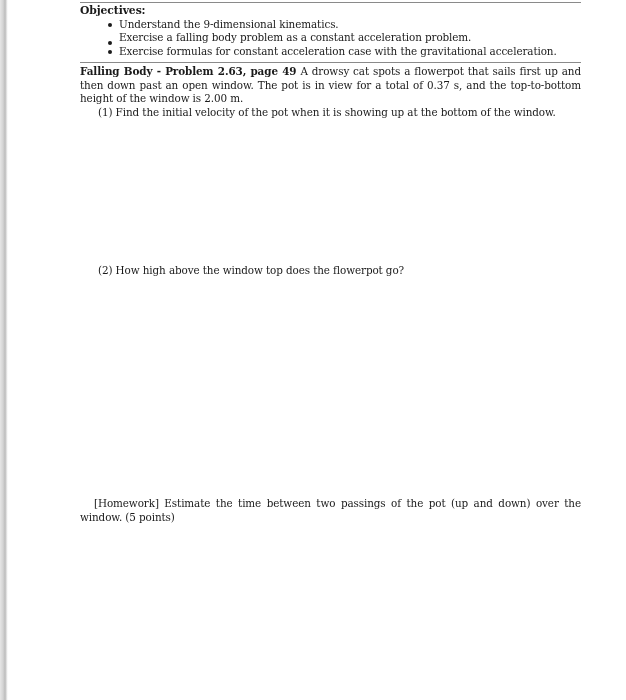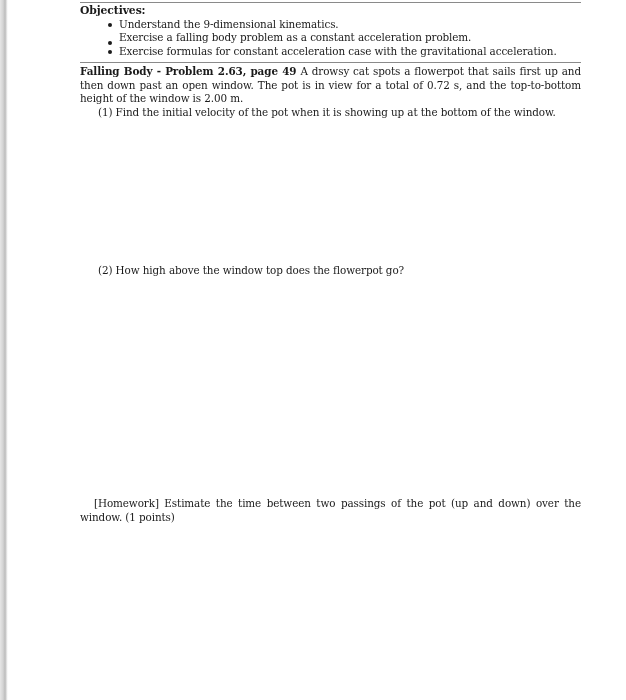--- a/index.html
+++ b/index.html
@@ -100,20 +100,20 @@
   <span>Exercise a falling body problem as a constant acceleration problem.</span>
 </div>
 <div class="text bullet b3">
   <span class="bullet-dot"></span>
   <span>Exercise formulas for constant acceleration case with the gravitational acceleration.</span>
 </div>
 
 <div class="rule mid"></div>
 
 <div class="text problem">
-  <span class="bold">Falling Body - Problem 2.63, page 49</span><span> A drowsy cat spots a flowerpot that sails first up and then down past an open window. The pot is in view for a total of 0.72 s, and the top-to-bottom height of the window is 2.00 m.</span>
+  <span class="bold">Falling Body - Problem 2.63, page 49</span><span> A drowsy cat spots a flowerpot that sails first up and then down past an open window. The pot is in view for a total of 0.37 s, and the top-to-bottom height of the window is 2.00 m.</span>
 </div>
 
 <div class="text q1">(1) Find the initial velocity of the pot when it is showing up at the bottom of the window.</div>
 
 <div class="text q2">(2) How high above the window top does the flowerpot go?</div>
 
-<div class="text homework">[Homework] Estimate the time between two passings of the pot (up and down) over the window. (1 points)</div>
+<div class="text homework">[Homework] Estimate the time between two passings of the pot (up and down) over the window. (5 points)</div>
 
 </body></html>

